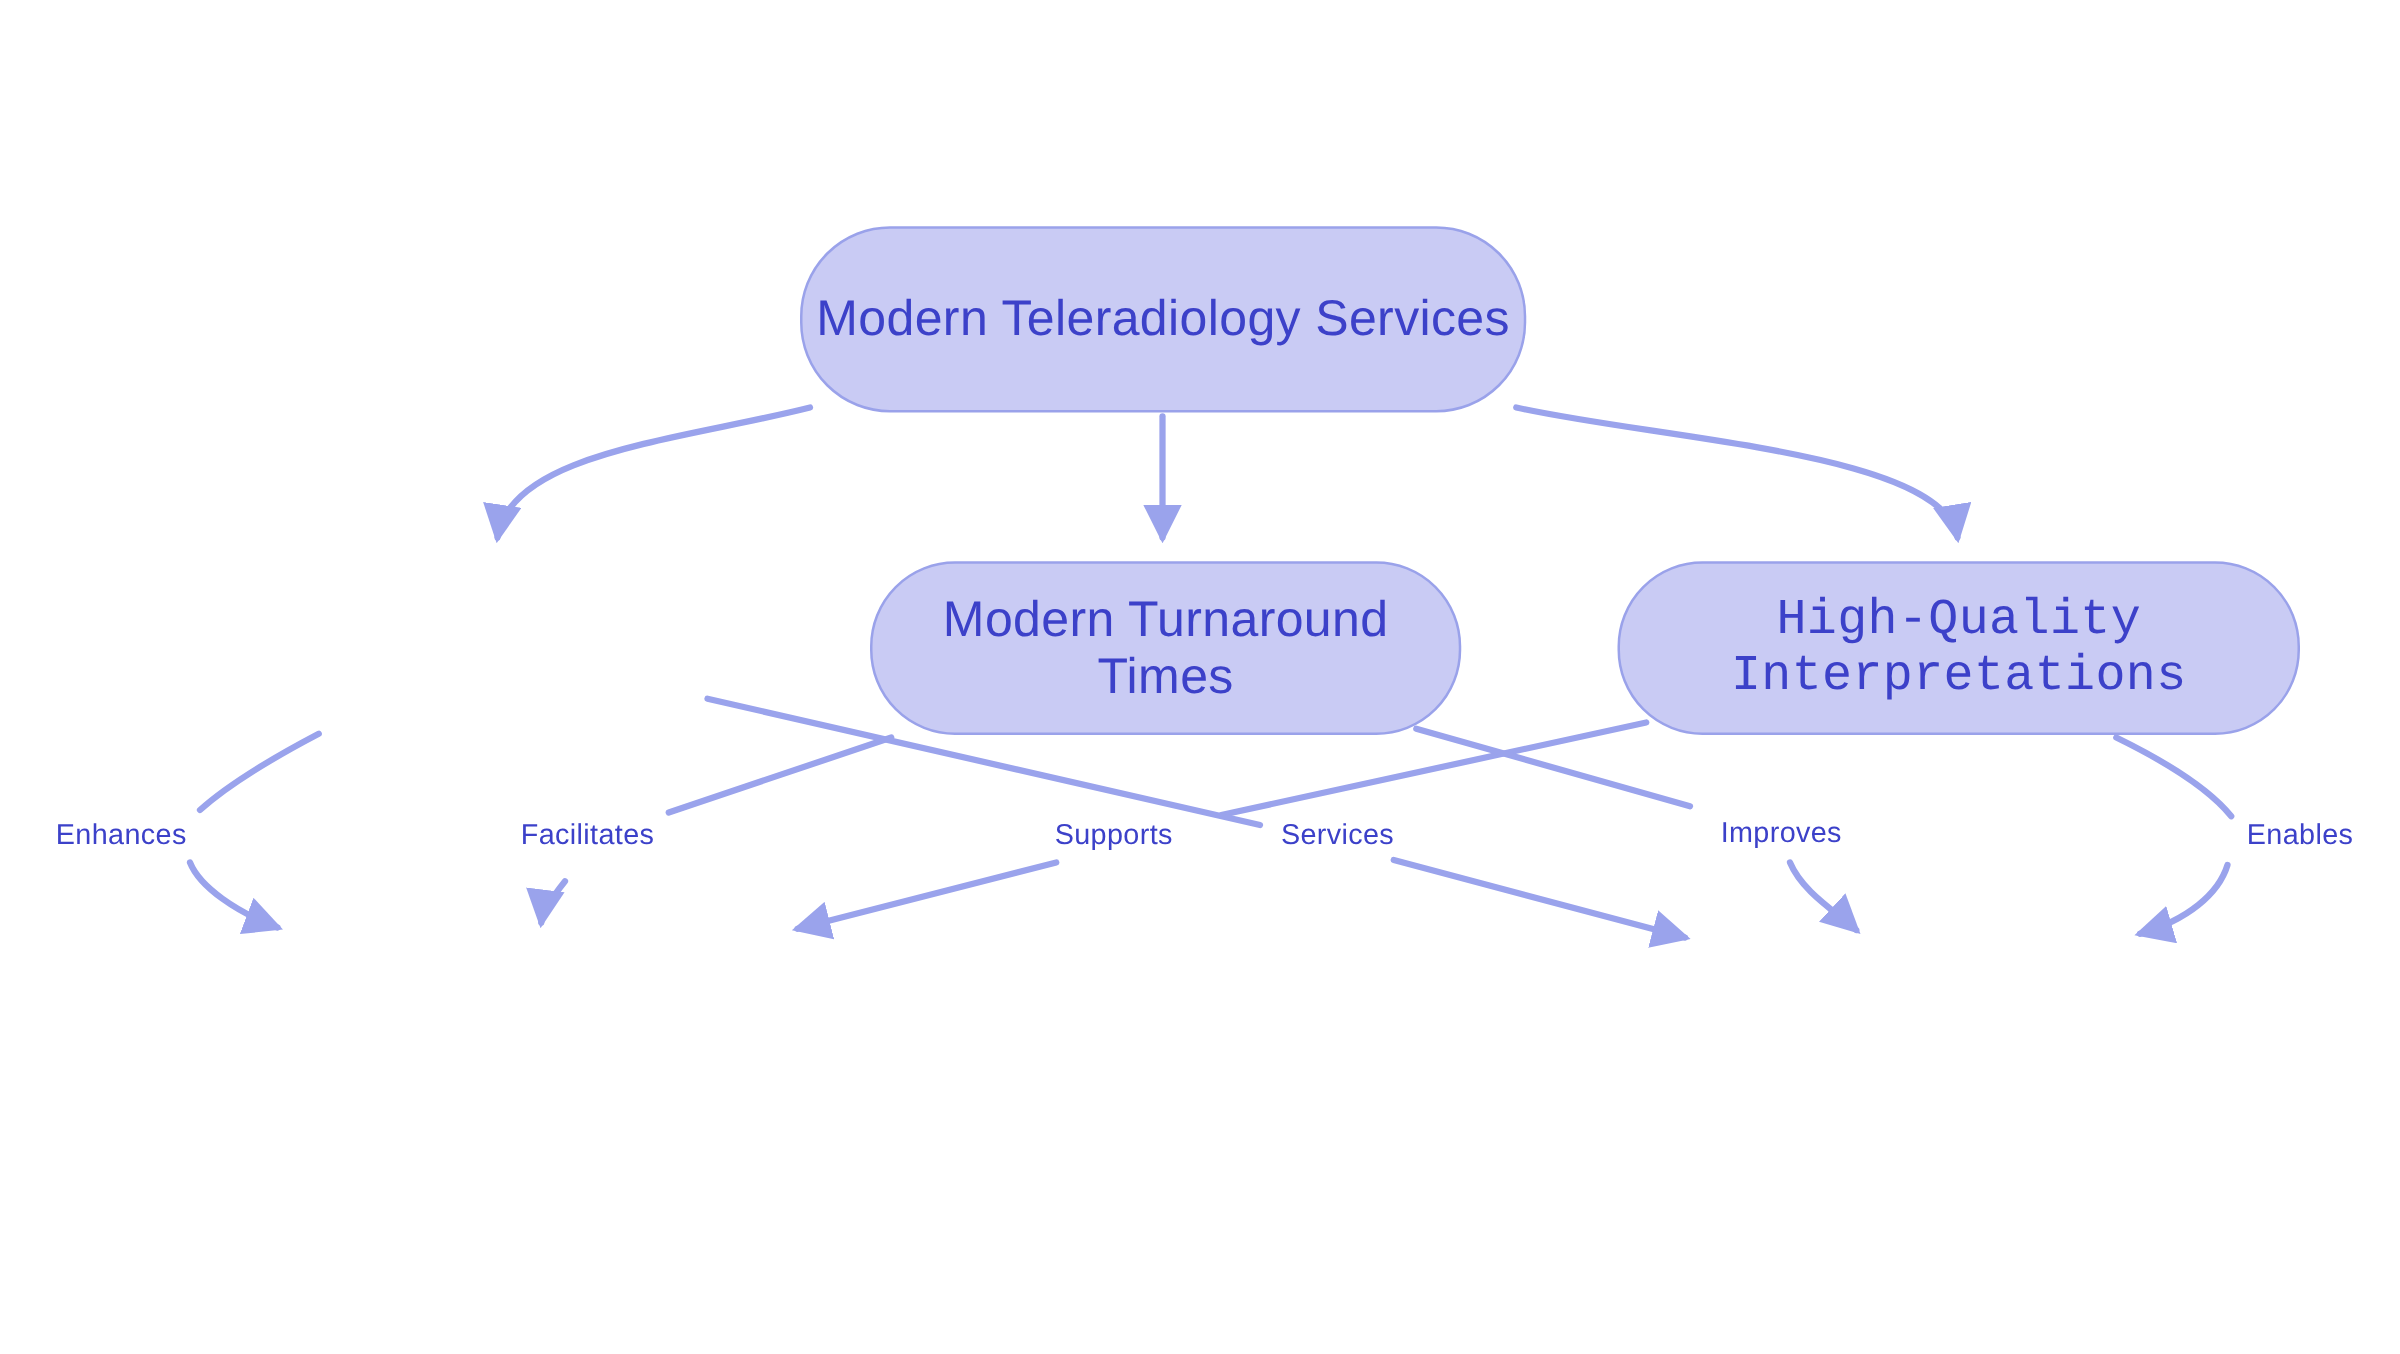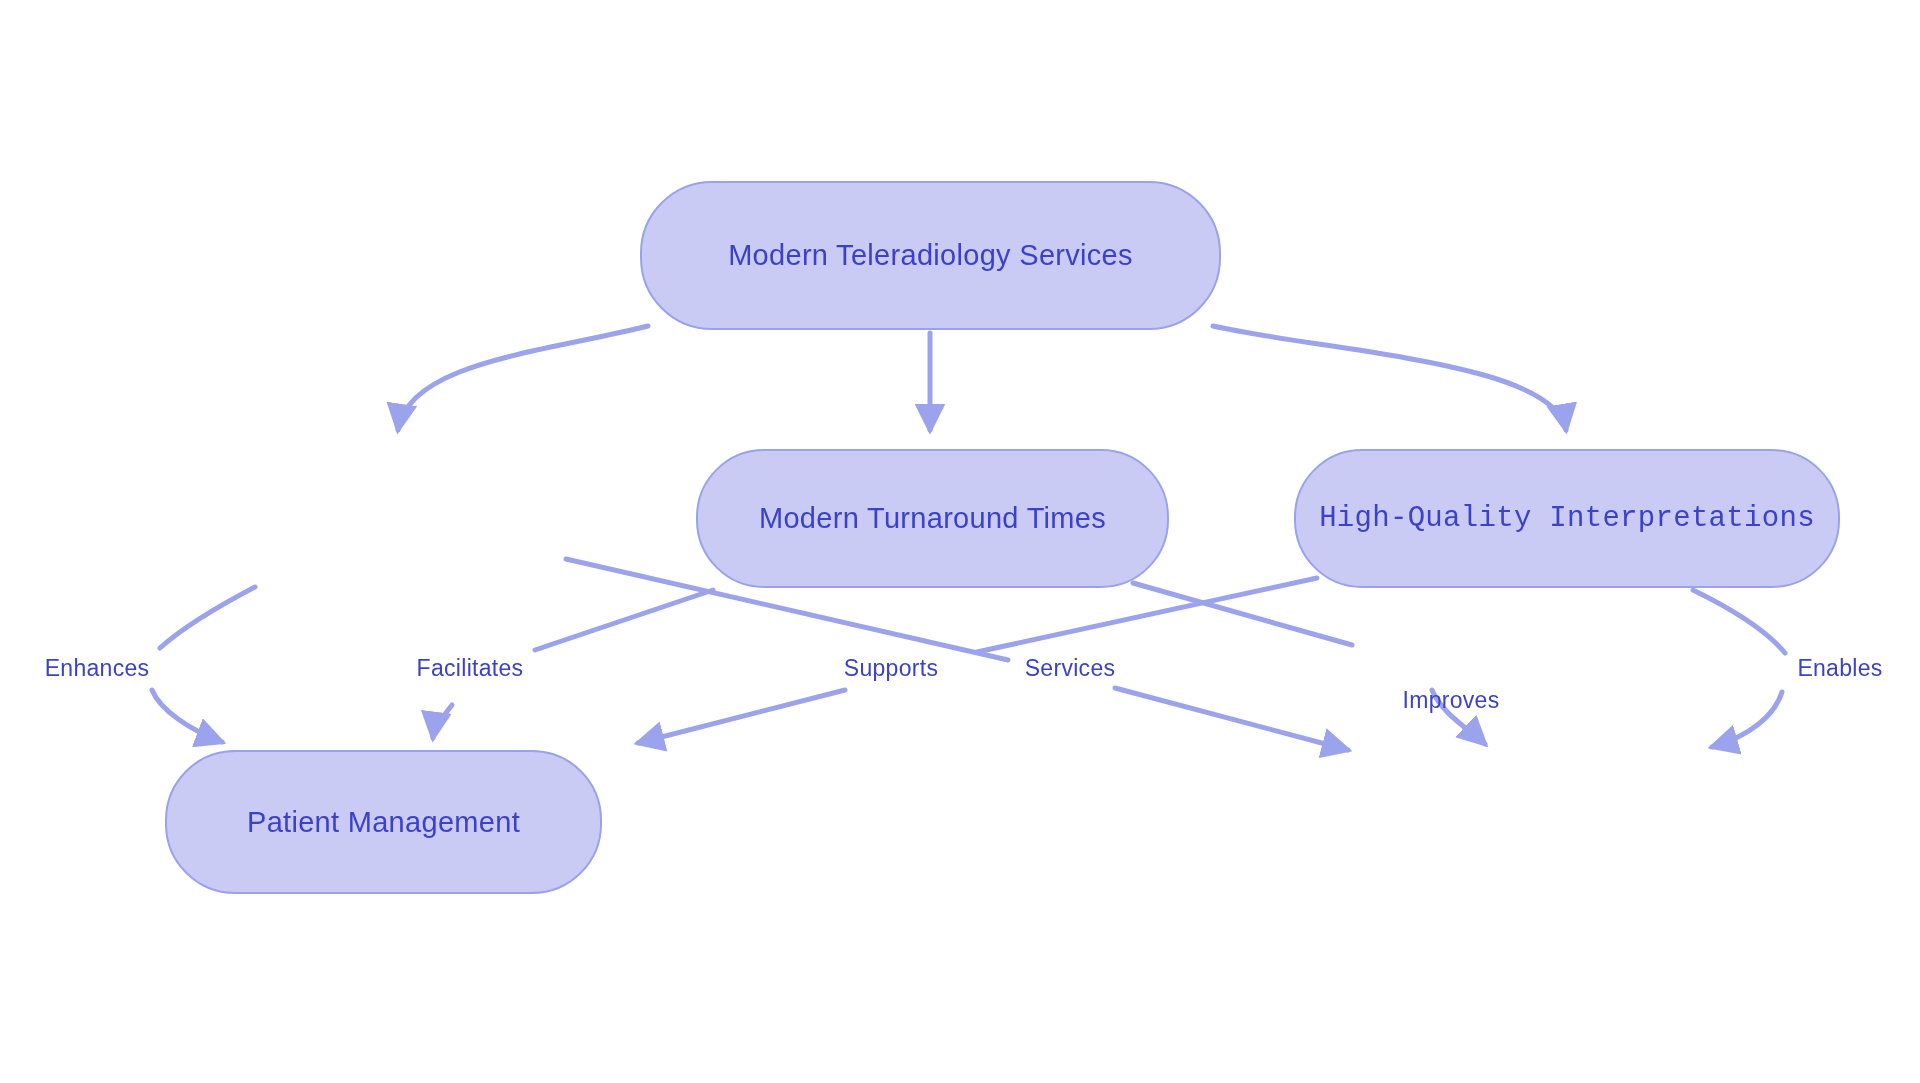--- a/index.html
+++ b/index.html
@@ -29,21 +29,21 @@
     stroke-linecap: round;
   }
   .node {
     position: absolute;
     display: flex;
     align-items: center;
     justify-content: center;
     background: #c9cbf4;
     border: 2.5px solid #9aa2ea;
     color: #3c41c9;
-    font-size: 29px;
+    font-size: 40px;
     letter-spacing: 0.3px;
     text-align: center;
     box-sizing: border-box;
   }
   .n-root  { left: 640px;  top: 181px; width: 581px; height: 149px; border-radius: 72px; }
   .n-avail { left: 227px;  top: 449px; width: 342px; height: 139px; border-radius: 68px; }
   .n-rapid { left: 696px;  top: 449px; width: 473px; height: 139px; border-radius: 68px; }
   .n-hq    { left: 1294px; top: 449px; width: 546px; height: 139px; border-radius: 68px; font-family: Liberation Mono, monospace; }
   .n-pm    { left: 165px;  top: 750px; width: 437px; height: 144px; border-radius: 70px; }
   .n-dt    { left: 1385px; top: 750px; width: 360px; height: 144px; border-radius: 70px; }
@@ -52,21 +52,21 @@
     transform: translate(-50%, -50%);
     color: #3c41c9;
     font-size: 23px;
     letter-spacing: 0.3px;
     white-space: nowrap;
   }
   .l-enhances    { left: 97px;   top: 668px; }
   .l-facilitates { left: 470px;  top: 668px; }
   .l-supports    { left: 891px;  top: 668px; text-align: right; }
   .l-utilizes    { left: 1070px; top: 668px; }
-  .l-improves    { left: 1425px; top: 700px; margin-left: 26px; }
+  .l-improves    { left: 1425px; top: 666px; }
   .l-enables     { left: 1840px; top: 668px; }
 </style>
 </head>
 <body>
 
 <div id="canvas">
 
   <svg id="edge-layer" viewBox="0 0 1920 1083" xmlns="http://www.w3.org/2000/svg">
     <defs>
       <marker id="arrow" viewBox="0 0 10 10" refX="8.5" refY="5" markerWidth="6.2" markerHeight="6.2" orient="auto">
@@ -101,23 +101,20 @@
 
   <div class="node n-root">
     <span>Modern Teleradiology Services</span>
   </div>
   <div class="node n-rapid">
     <span>Modern Turnaround Times</span>
   </div>
   <div class="node n-hq">
     <span>High-Quality Interpretations</span>
   </div>
-  <div class="node n-pm">
-    <span>Patient Management</span>
-  </div>
 
   <div class="edge-label l-enhances">Enhances</div>
   <div class="edge-label l-facilitates">Facilitates</div>
   <div class="edge-label l-supports">Supports</div>
   <div class="edge-label l-utilizes">Services</div>
   <div class="edge-label l-improves">Improves</div>
   <div class="edge-label l-enables">Enables</div>
 
 </div>
 

